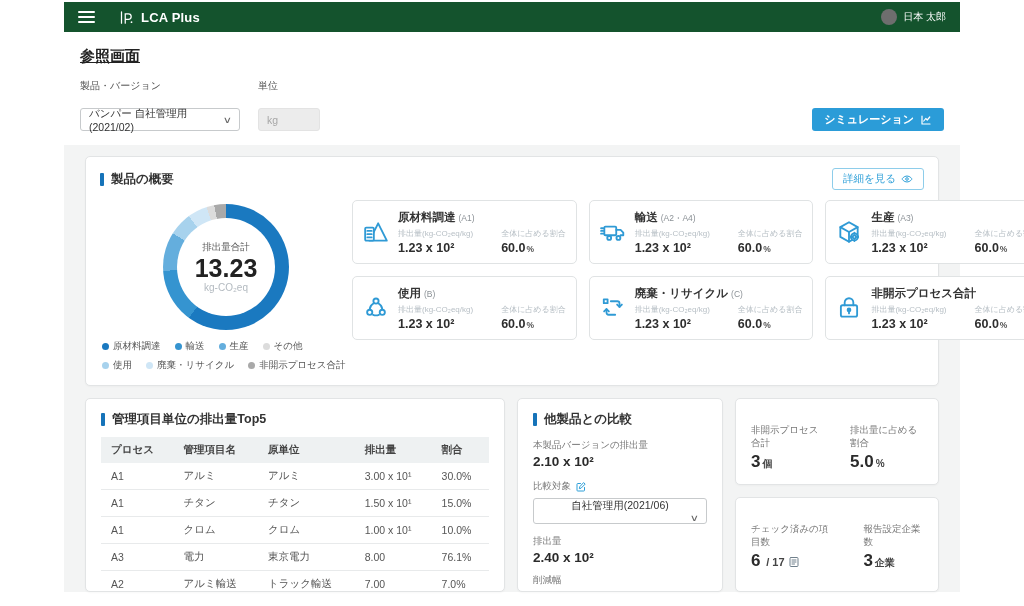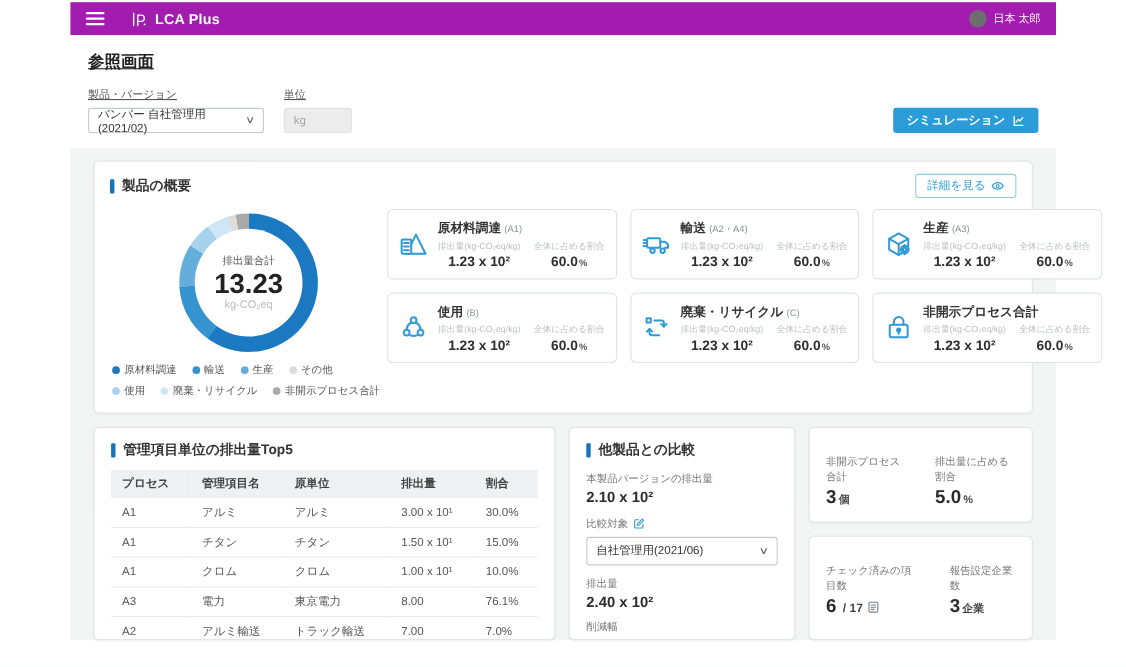--- a/index.html
+++ b/index.html
@@ -1,34 +1,34 @@
 <!DOCTYPE html>
 <html lang="ja"><head>
 <meta charset="utf-8">
 <style>
   * { margin:0; padding:0; box-sizing:border-box; }
   html,body { width:1024px; height:606px; background:#fff; font-family:"Liberation Sans","DejaVu Sans",sans-serif; color:#333; overflow:hidden; }
   .app { width:896px; margin:0 auto; }
 
   
-  .app-header { height:30px; margin-top:2px; background:#a21caf; display:flex; align-items:center; padding:0 14px; }
+  .app-header { height:30px; margin-top:2px; background:#14532d; display:flex; align-items:center; padding:0 14px; }
   .hamburger { width:17px; height:12px; display:flex; flex-direction:column; justify-content:space-between; cursor:pointer; }
   .hamburger span { display:block; height:2px; background:#fff; border-radius:1px; }
   .logo-wrap { display:flex; align-items:center; gap:7px; margin-left:24px; }
   .logo-mark { width:15px; height:15px; }
   .app-name { color:#fff; font-size:13px; font-weight:bold; letter-spacing:.2px; }
   .user-menu { margin-left:auto; display:flex; align-items:center; gap:6px; cursor:pointer; }
   .avatar { width:16px; height:16px; border-radius:50%; background:#6e6e6e; }
   .user-name { color:#fff; font-size:10px; }
 
   
   .filters-section { background:#fff; padding:15px 16px 14px; }
   .page-title { font-size:15px; font-weight:bold; color:#222; margin-bottom:13px;text-decoration:underline; }
   .filters-row { display:flex; align-items:flex-end; gap:18px; }
-  .field-label { font-size:10px; color:#555; margin-bottom:5px;text-decoration:underline; }
+  .field-label { font-size:10px; color:#555; margin-bottom:15px; }
   .select-box { width:160px; height:23px; border:1px solid #c7cacc; border-radius:3px; background:#fff; display:flex; align-items:center; padding:0 8px; font-size:10.5px; color:#333; cursor:pointer; }
   .select-box .chev { margin-left:auto; font-size:9px; color:#666; transform:scaleX(1.4); }
   .unit-input { width:62px; height:23px; border:1px solid #e3e3e3; border-radius:3px; background:#ececec; color:#a7a7a7; font-size:10.5px; padding:0 8px; font-family:inherit; }
   .sim-button { margin-left:auto; height:23px; background:#2b9cd8; color:#fff; border:none; border-radius:3px; font-size:11px; font-weight:bold; display:flex; align-items:center; gap:6px; padding:0 12px; cursor:pointer; font-family:inherit; }
 
   
   .content { background:#f3f4f4; padding:11px 21px 0; }
   .card { background:#fff; border:1px solid #e2e4e5; border-radius:5px; box-shadow:0 1px 2px rgba(0,0,0,.03); }
   .section-head { display:flex; align-items:center; }
   .section-title { display:flex; align-items:center; gap:7px; font-size:12.5px; font-weight:bold; color:#333; }
@@ -49,36 +49,36 @@
   .legend-row { display:flex; gap:14px; }
   .legend-item { display:flex; align-items:center; gap:4px; font-size:9.5px; color:#555; }
   .legend-dot { width:7px; height:7px; border-radius:50%; flex:none; }
   .metric-grid { flex:1; display:grid; grid-template-columns:1fr 1fr 1fr; gap:12px; align-content:start; }
   .mcard { border:1px solid #e0e3e4; border-radius:5px; padding:8px 10px; display:flex; align-items:center; gap:9px; height:64px; background:#fff; }
   .mcard-icon { width:26px; height:26px; color:#2f9ad5; flex:none; }
   .mcard-icon svg { width:26px; height:26px; }
   .mcard-title-row { display:flex; align-items:baseline; gap:3px; margin-bottom:3px; white-space:nowrap; }
   .mcard-title { font-size:11.5px; font-weight:bold; color:#333; }
   .mcard-suffix { font-size:8.5px; color:#8b9196; }
-  .mcard-stats { display:flex; gap:12px;text-align:center; }
+  .mcard-stats { display:flex; gap:28px; }
   .stat-label { font-size:8px; color:#b7bfc5; margin-bottom:2px; white-space:nowrap; }
   .stat-value { font-size:12.5px; font-weight:bold; color:#2e2e2e; white-space:nowrap; }
   .stat-unit { font-size:8.5px; font-weight:bold; color:#555; margin-left:1px; }
 
   
   .bottom-row { display:grid; grid-template-columns:420px 206px 1fr; gap:12px; }
   .panel { padding:12px 15px; height:194px; overflow:hidden; }
   .top5-table { width:100%; border-collapse:collapse; margin-top:9px; font-size:10.5px; }
   .top5-table th { background:#eef1f2; color:#444; text-align:left; font-weight:bold; padding:6px 10px; }
   .top5-table td { color:#555; padding:6px 10px; border-bottom:1px solid #e8eaeb; }
   .kv-label { font-size:9.5px; color:#777; display:flex; align-items:center; gap:4px; }
   .kv-value { font-size:13.5px; font-weight:bold; color:#2b2b2b; margin-top:2px; }
   .big-num { font-size:17px; font-weight:bold; color:#2b2b2b; }
   .small-unit { font-size:10px; font-weight:bold; color:#444; margin-left:2px; }
-  .cmp-select { width:100%; height:26px; margin-top:5px; }
+  .cmp-select { width:100%; height:26px; margin-top:5px;flex-direction:column; }
   .right-col { display:flex; flex-direction:column; gap:12px; }
   .panel-sm1 { padding:13px 15px; height:87px; }
   .panel-sm2 { padding:13px 15px; flex:1; }
   .two-col { display:flex; gap:26px; margin-top:12px; }
   .inline-icon svg { width:12px; height:12px; vertical-align:-2px; }
 </style>
 </head>
 <body>
 
 <div class="app">

